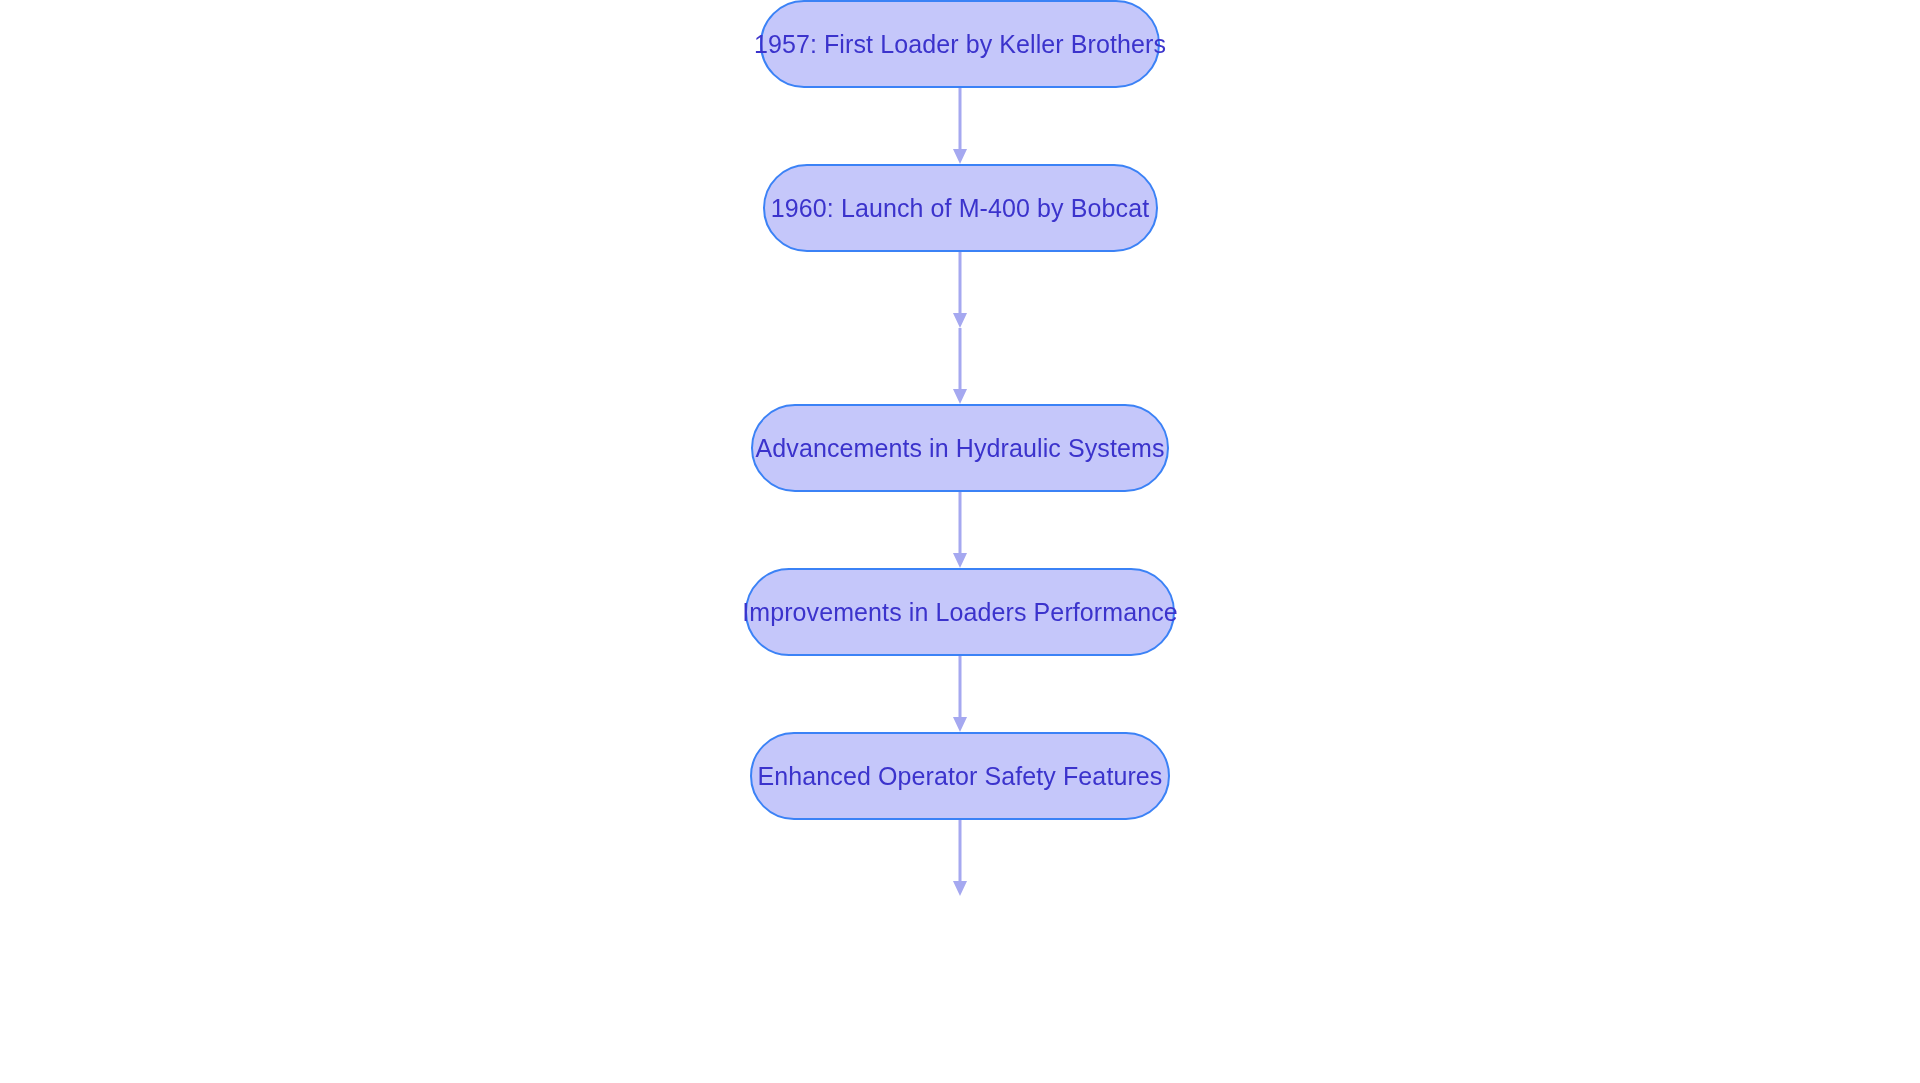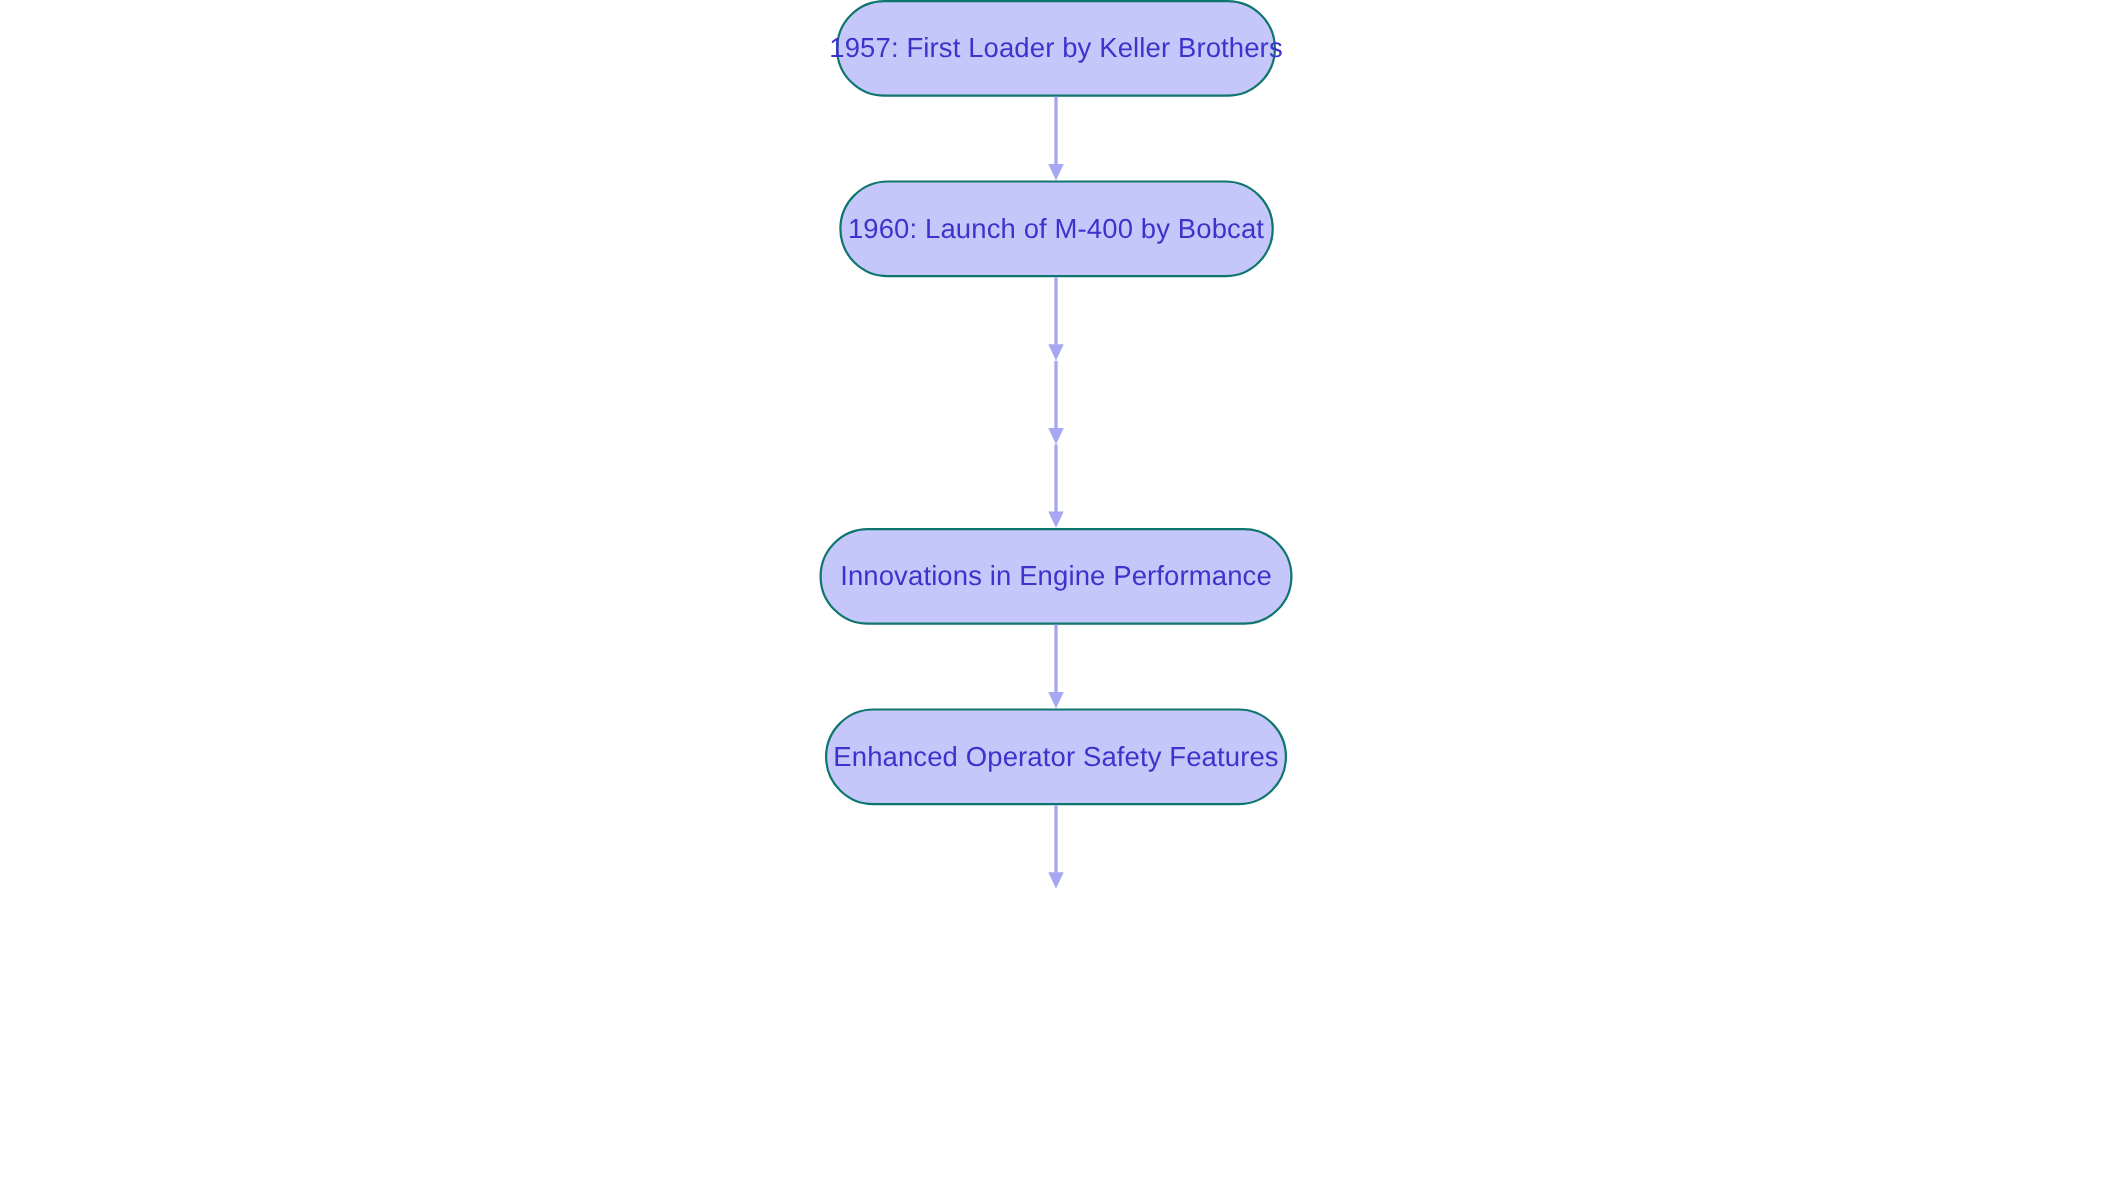--- a/index.html
+++ b/index.html
@@ -22,21 +22,21 @@
     flex-direction: column;
     align-items: center;
     background: #ffffff;
   }
 
   .node {
     box-sizing: border-box;
     height: 88px;
     border-radius: 44px;
     background: #c5c7fa;
-    border: 2px solid #0f766e;
+    border: 2px solid #3b82f6;
     display: flex;
     align-items: center;
     justify-content: center;
     padding: 0 46px;
     flex: 0 0 auto;
   }
 
   .node-label {
     color: #3b33cc;
     font-family: "Liberation Sans", sans-serif;
@@ -96,28 +96,31 @@
     <div class="stem"></div>
     <div class="head"></div>
   </div>
 
 
   <div class="connector">
     <div class="stem"></div>
     <div class="head"></div>
   </div>
 
+  <div class="node" style="width: 418px;">
+    <span class="node-label">Advancements in Hydraulic Systems</span>
+  </div>
 
   <div class="connector">
     <div class="stem"></div>
     <div class="head"></div>
   </div>
 
   <div class="node" style="width: 430px;">
-    <span class="node-label">Innovations in Engine Performance</span>
+    <span class="node-label">Improvements in Loaders Performance</span>
   </div>
 
   <div class="connector">
     <div class="stem"></div>
     <div class="head"></div>
   </div>
 
   <div class="node" style="width: 420px;">
     <span class="node-label">Enhanced Operator Safety Features</span>
   </div>

